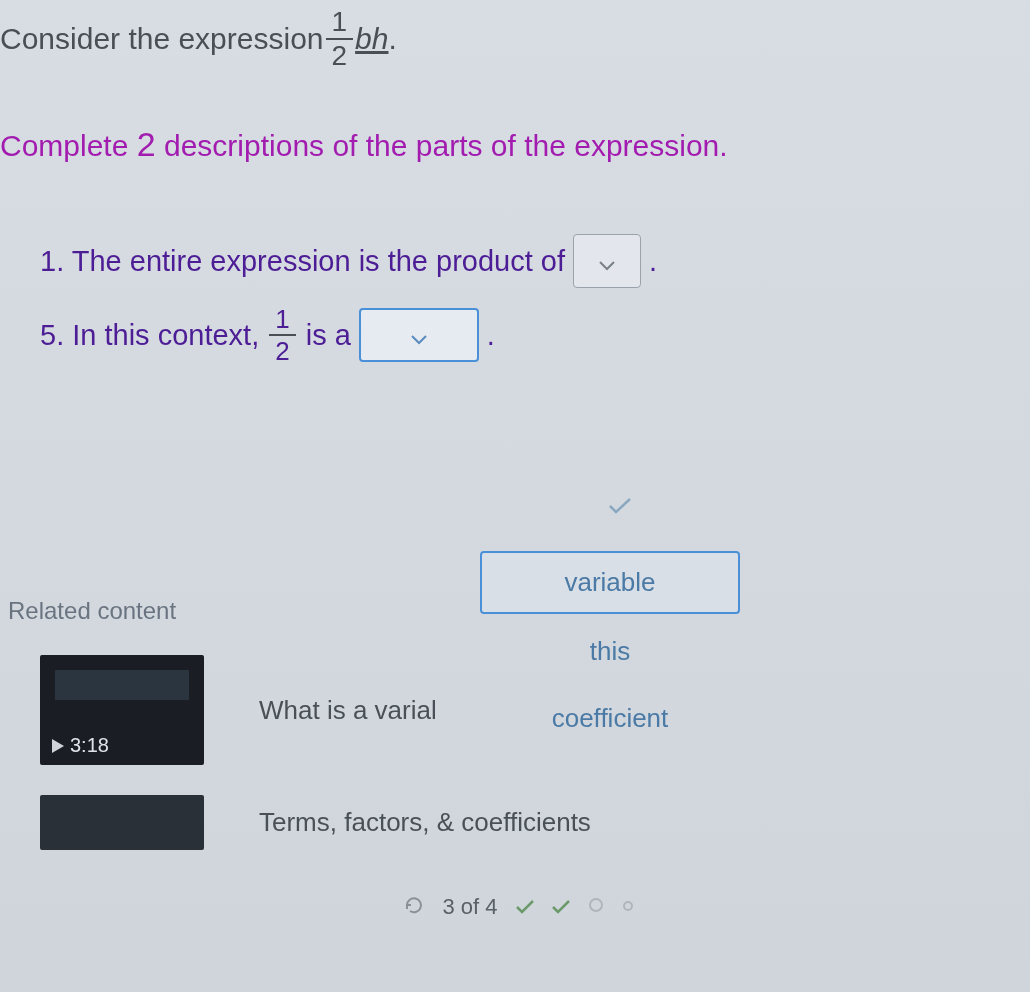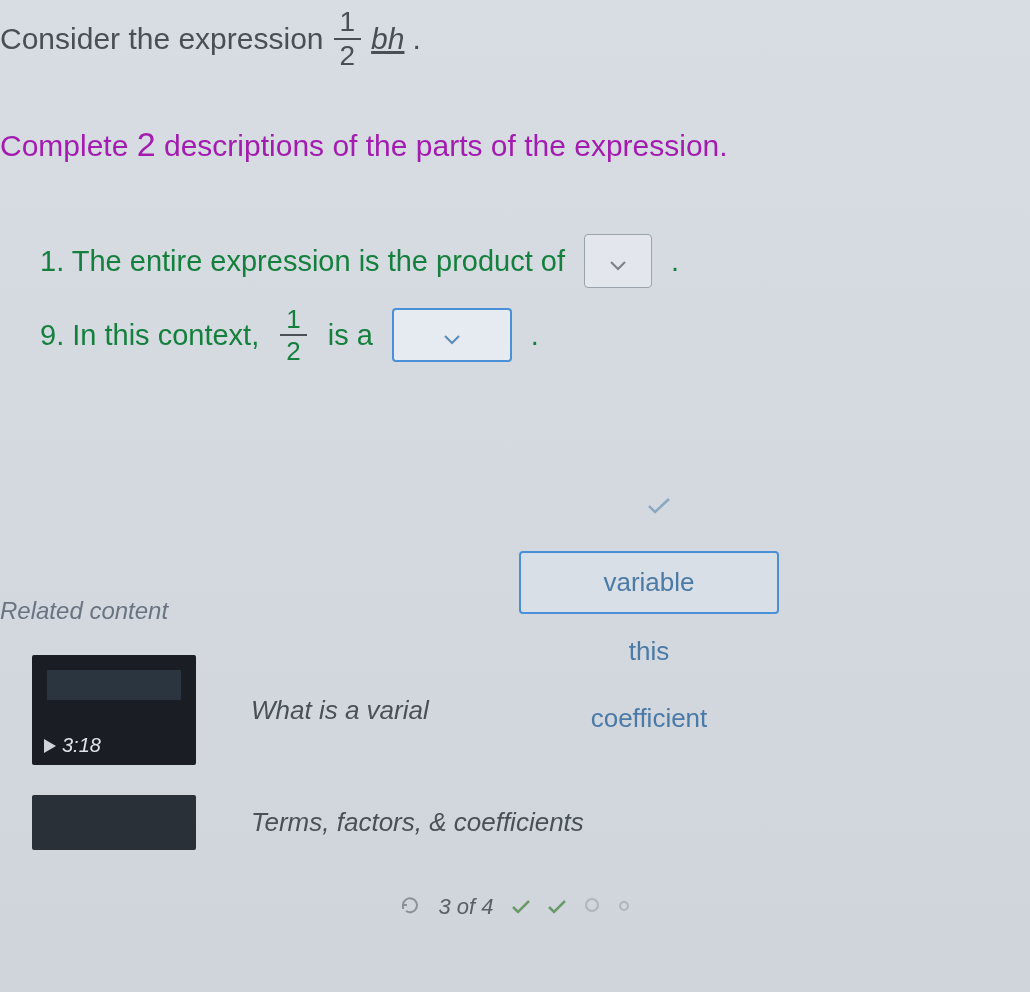--- a/index.html
+++ b/index.html
@@ -18,21 +18,20 @@
     }
     .content {
       padding: 0 0 0 0;
     }
     .prompt-line1 {
       font-size: 30px;
       color: #4a4e55;
       padding: 8px 0 0 0;
       display: flex;
       align-items: center;
-      gap: 8px;
     }
     .fraction {
       display: inline-flex;
       flex-direction: column;
       align-items: center;
       vertical-align: middle;
       margin: 0 2px;
       line-height: 1;
     }
     .fraction .num {
@@ -60,25 +59,25 @@
       padding: 55px 0 0 0;
     }
     .big2 {
       font-size: 34px;
     }
     .questions {
       padding: 70px 0 0 40px;
     }
     .q-row {
       font-size: 29px;
-      color: #15803d;
+      color: #4c1d95;
       display: flex;
       align-items: center;
       flex-wrap: wrap;
-      gap: 19px;
+      gap: 8px;
       margin-bottom: 18px;
     }
     .q-row .fraction .num,
     .q-row .fraction .den {
       font-size: 26px;
     }
     .dropdown {
       display: inline-flex;
       align-items: center;
       justify-content: center;
@@ -97,21 +96,21 @@
       min-width: 120px;
     }
     .chevron {
       color: #7a8089;
     }
     .dropdown.active .chevron {
       color: #5a8bbf;
     }
     .options-panel {
       position: absolute;
-      left: 519px;
+      left: 480px;
       top: 495px;
       width: 260px;
     }
     .option-check {
       text-align: center;
       color: #8aa8c0;
       font-size: 22px;
       margin-bottom: 30px;
       padding-left: 20px;
     }
@@ -122,22 +121,21 @@
       border-radius: 4px;
       margin-bottom: 8px;
       text-align: center;
     }
     .option-item.highlighted {
       border: 2px solid #4a90d9;
       color: #4a7aa5;
       background: rgba(230,240,250,0.3);
     }
     .related-section {
-      padding: 215px 0 0 0;
-      font-style: italic;
+      padding: 215px 0 0 8px;
     }
     .related-heading {
       font-size: 24px;
       color: #6a7480;
       padding-bottom: 30px;
     }
     .video-row {
       display: flex;
       align-items: center;
       gap: 35px;
@@ -237,21 +235,21 @@
         <span class="chevron">
           <svg width="16" height="10" viewBox="0 0 16 10">
               <path d="M1 1 L8 8 L15 1" stroke="currentColor" stroke-width="2" fill="none"></path>
             </svg>
         </span>
       </span>
       <span>.</span>
     </div>
 
     <div class="q-row">
-      <span>9. In this context,</span>
+      <span>5. In this context,</span>
       <span class="fraction">
         <span class="num">1</span>
         <span class="bar"></span>
         <span class="den">2</span>
       </span>
       <span>is a</span>
       <span class="dropdown active wide">
         <span class="chevron">
           <svg width="16" height="10" viewBox="0 0 16 10">
               <path d="M1 1 L8 8 L15 1" stroke="currentColor" stroke-width="2" fill="none"></path>

